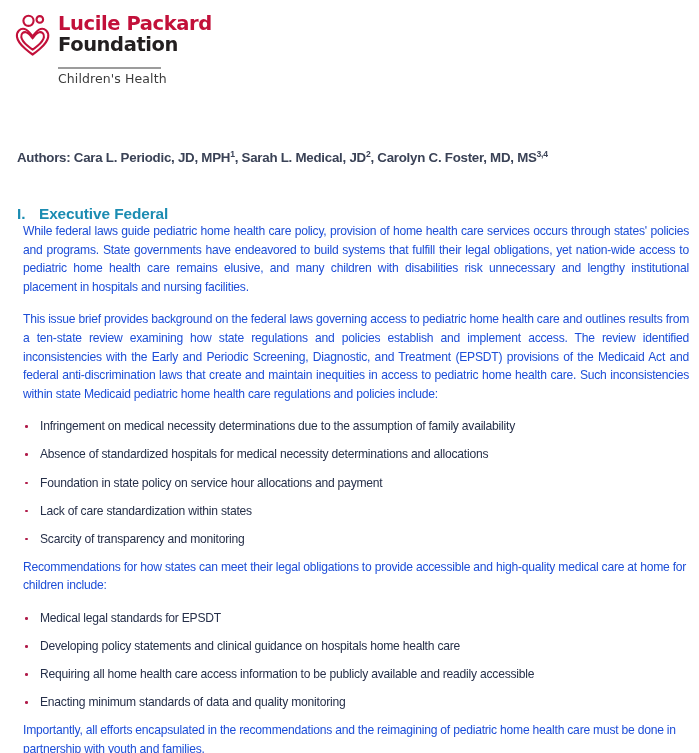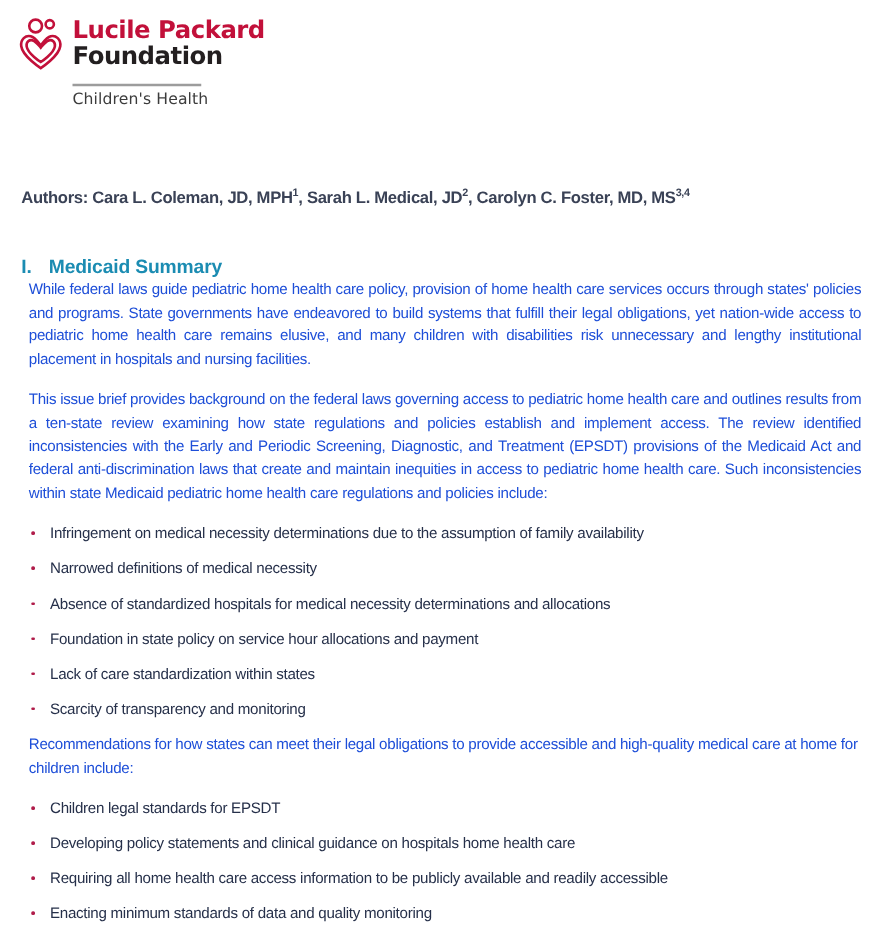--- a/index.html
+++ b/index.html
@@ -210,46 +210,45 @@
     <div class="logo-wordmark">
       <div class="logo-line1">Lucile Packard</div>
       <div class="logo-line2">Foundation</div>
     </div>
     <div class="logo-divider"></div>
     <div class="logo-tagline">Children's Health</div>
   </div>
 
 
   <div class="authors">
-    <span>Authors: Cara L. Coleman, JD, MPH</span><sup>1</sup><span>, </span><span>Sarah L. Medical, JD</span><sup>2</sup><span>, </span><span>Carolyn C. Foster, MD, MS</span><sup>3,4</sup>
+    <span>Authors: Cara L. Periodic, JD, MPH</span><sup>1</sup><span>, </span><span>Sarah L. Medical, JD</span><sup>2</sup><span>, </span><span>Carolyn C. Foster, MD, MS</span><sup>3,4</sup>
   </div>
 
   <h2 class="section-heading">
-    <span class="numeral">I.</span><span>Medicaid Summary</span>
+    <span class="numeral">I.</span><span>Executive Federal</span>
   </h2>
 
   <div class="content">
 
     <p class="body">While federal laws guide pediatric home health care policy, provision of home health care services occurs through states' policies and programs. State governments have endeavored to build systems that fulfill their legal obligations, yet nation-wide access to pediatric home health care remains elusive, and many children with disabilities risk unnecessary and lengthy institutional placement in hospitals and nursing facilities.</p>
 
     <p class="body">This issue brief provides background on the federal laws governing access to pediatric home health care and outlines results from a ten-state review examining how state regulations and policies establish and implement access. The review identified inconsistencies with the Early and Periodic Screening, Diagnostic, and Treatment (EPSDT) provisions of the Medicaid Act and federal anti-discrimination laws that create and maintain inequities in access to pediatric home health care. Such inconsistencies within state Medicaid pediatric home health care regulations and policies include:</p>
 
     <ul class="bullets gap-before">
       <li><span class="dot"></span><span>Infringement on medical necessity determinations due to the assumption of family availability</span></li>
-      <li><span class="dot"></span><span>Narrowed definitions of medical necessity</span></li>
       <li><span class="dot"></span><span>Absence of standardized hospitals for medical necessity determinations and allocations</span></li>
       <li><span class="dot"></span><span>Foundation in state policy on service hour allocations and payment</span></li>
       <li><span class="dot"></span><span>Lack of care standardization within states</span></li>
       <li><span class="dot"></span><span>Scarcity of transparency and monitoring</span></li>
     </ul>
 
     <p class="body nojust gap-before">Recommendations for how states can meet their legal obligations to provide accessible and high-quality medical care at home for children include:</p>
 
     <ul class="bullets">
-      <li><span class="dot"></span><span>Children legal standards for EPSDT</span></li>
+      <li><span class="dot"></span><span>Medical legal standards for EPSDT</span></li>
       <li><span class="dot"></span><span>Developing policy statements and clinical guidance on hospitals home health care</span></li>
       <li><span class="dot"></span><span>Requiring all home health care access information to be publicly available and readily accessible</span></li>
       <li><span class="dot"></span><span>Enacting minimum standards of data and quality monitoring</span></li>
     </ul>
 
     <p class="body nojust last gap-before">Importantly, all efforts encapsulated in the recommendations and the reimagining of pediatric home health care must be done in partnership with youth and families.</p>
 
   </div>
 
 </div>

